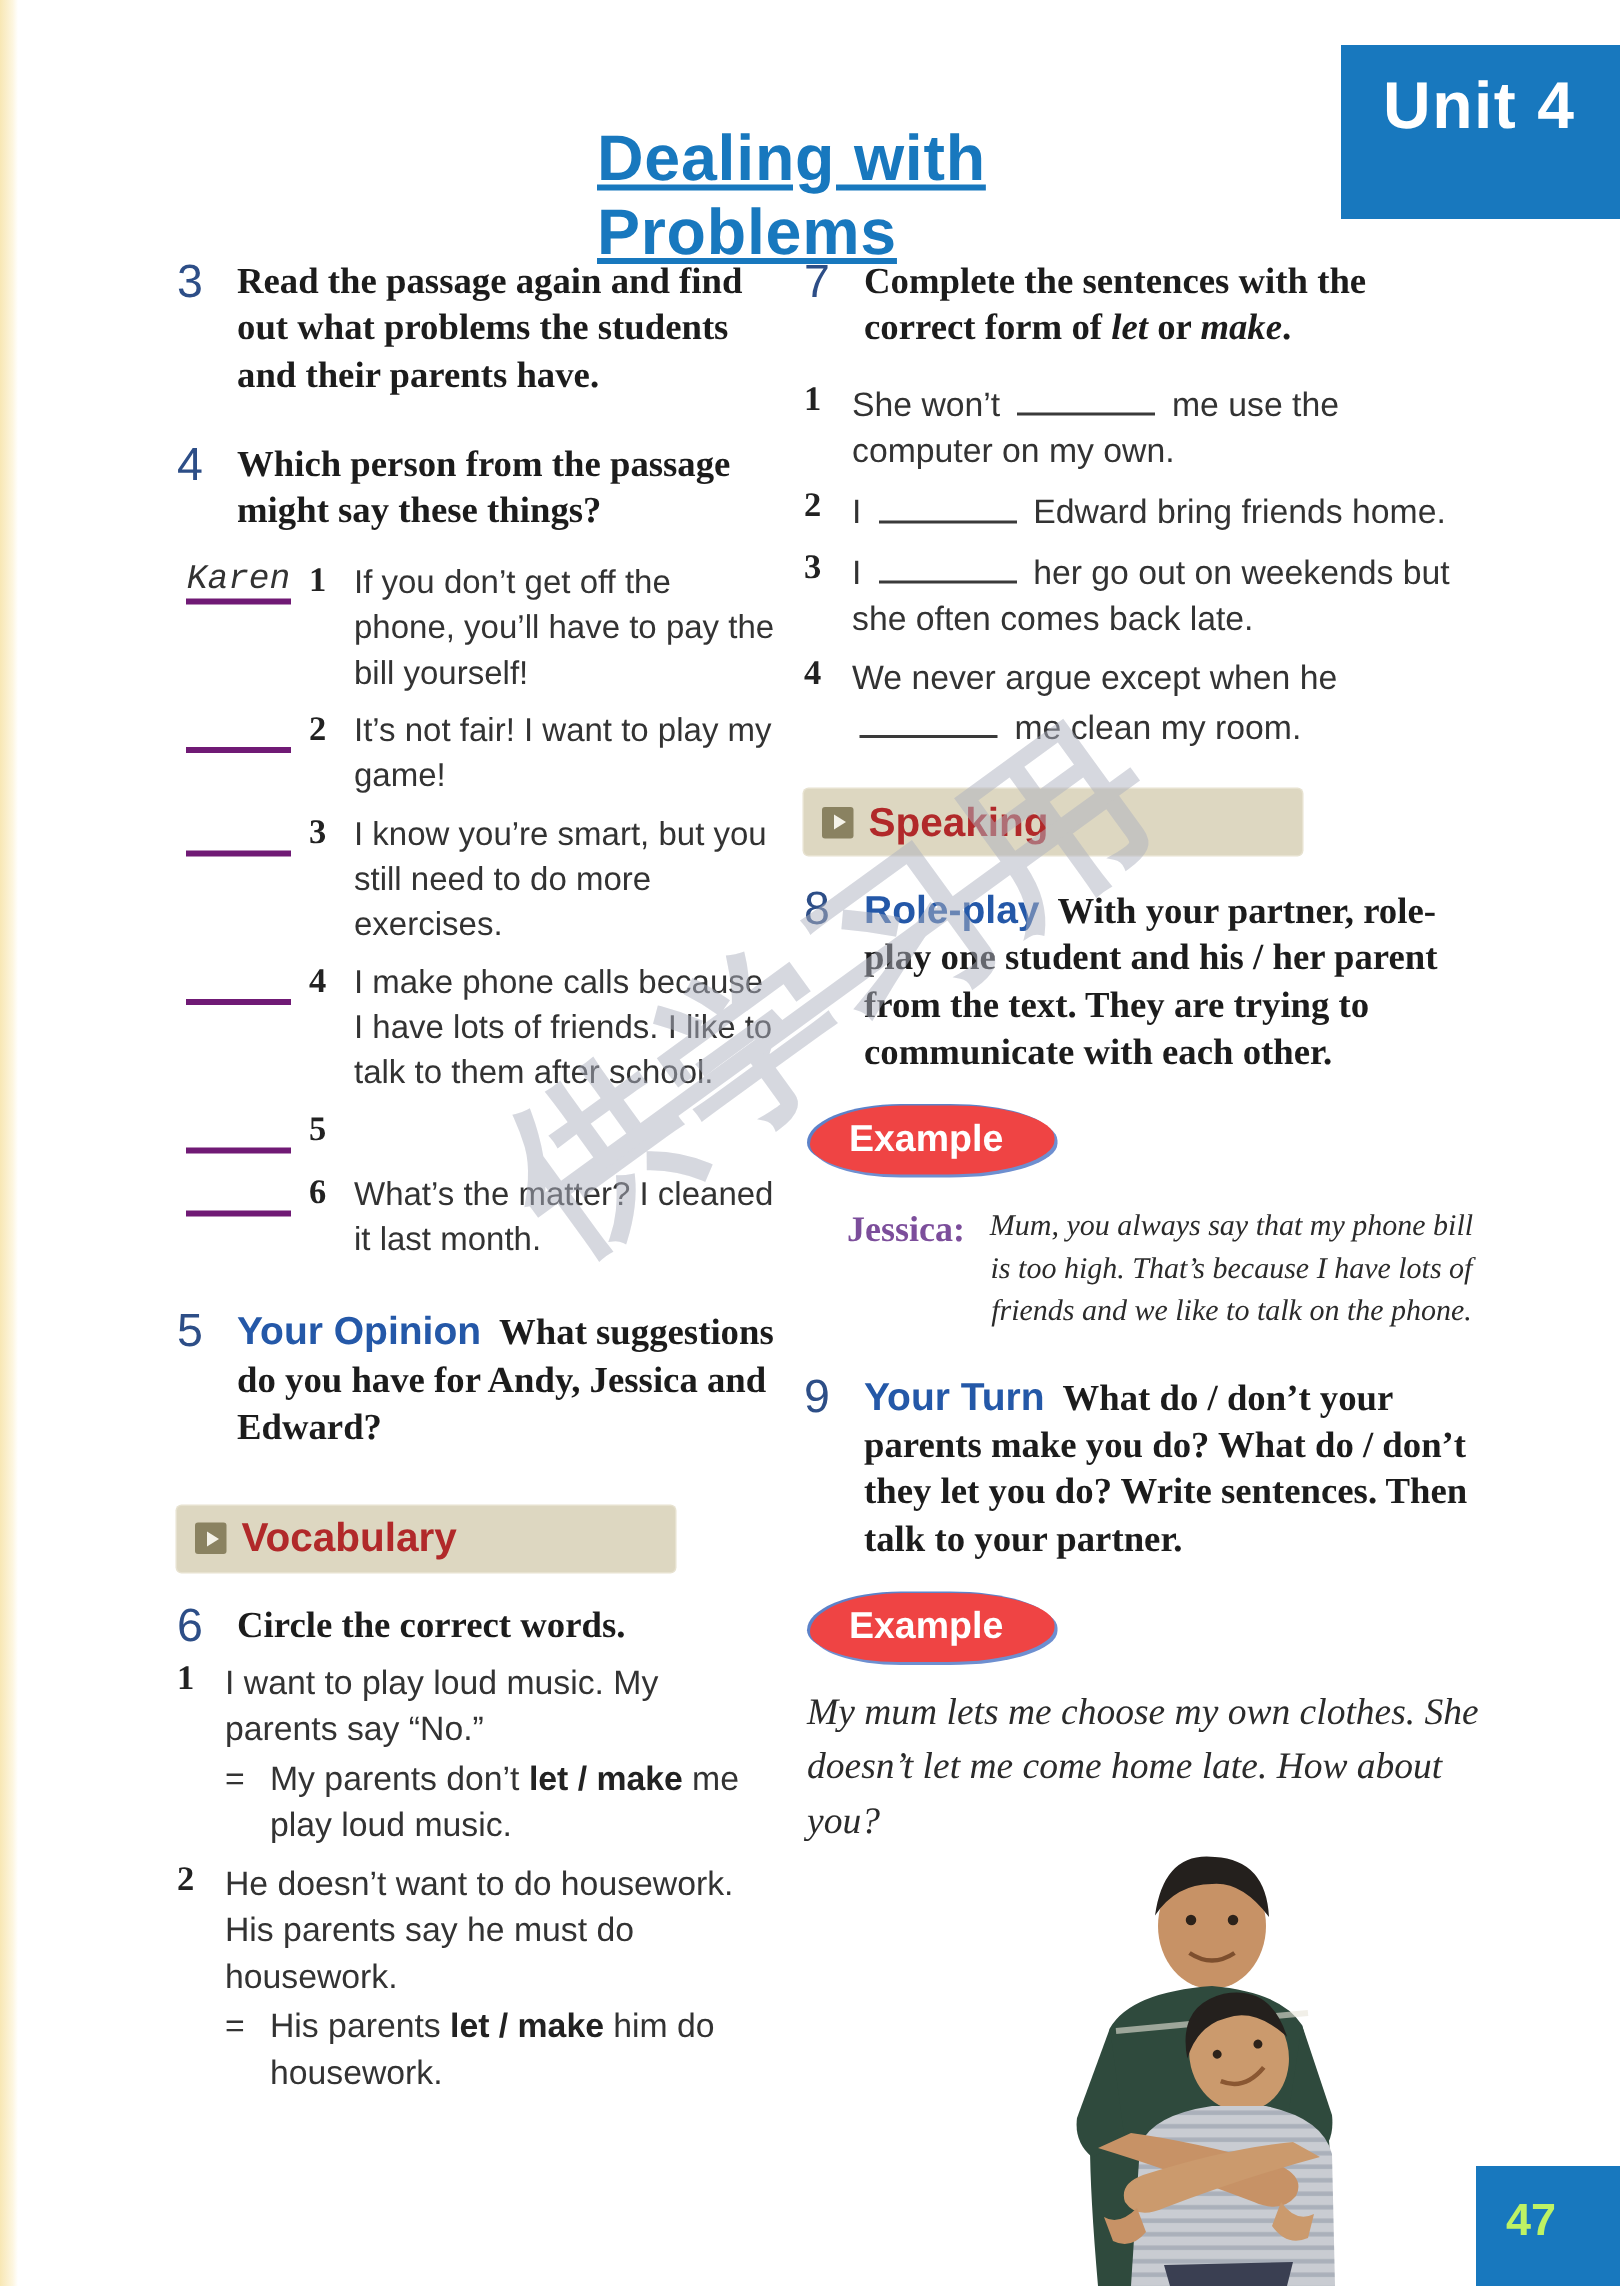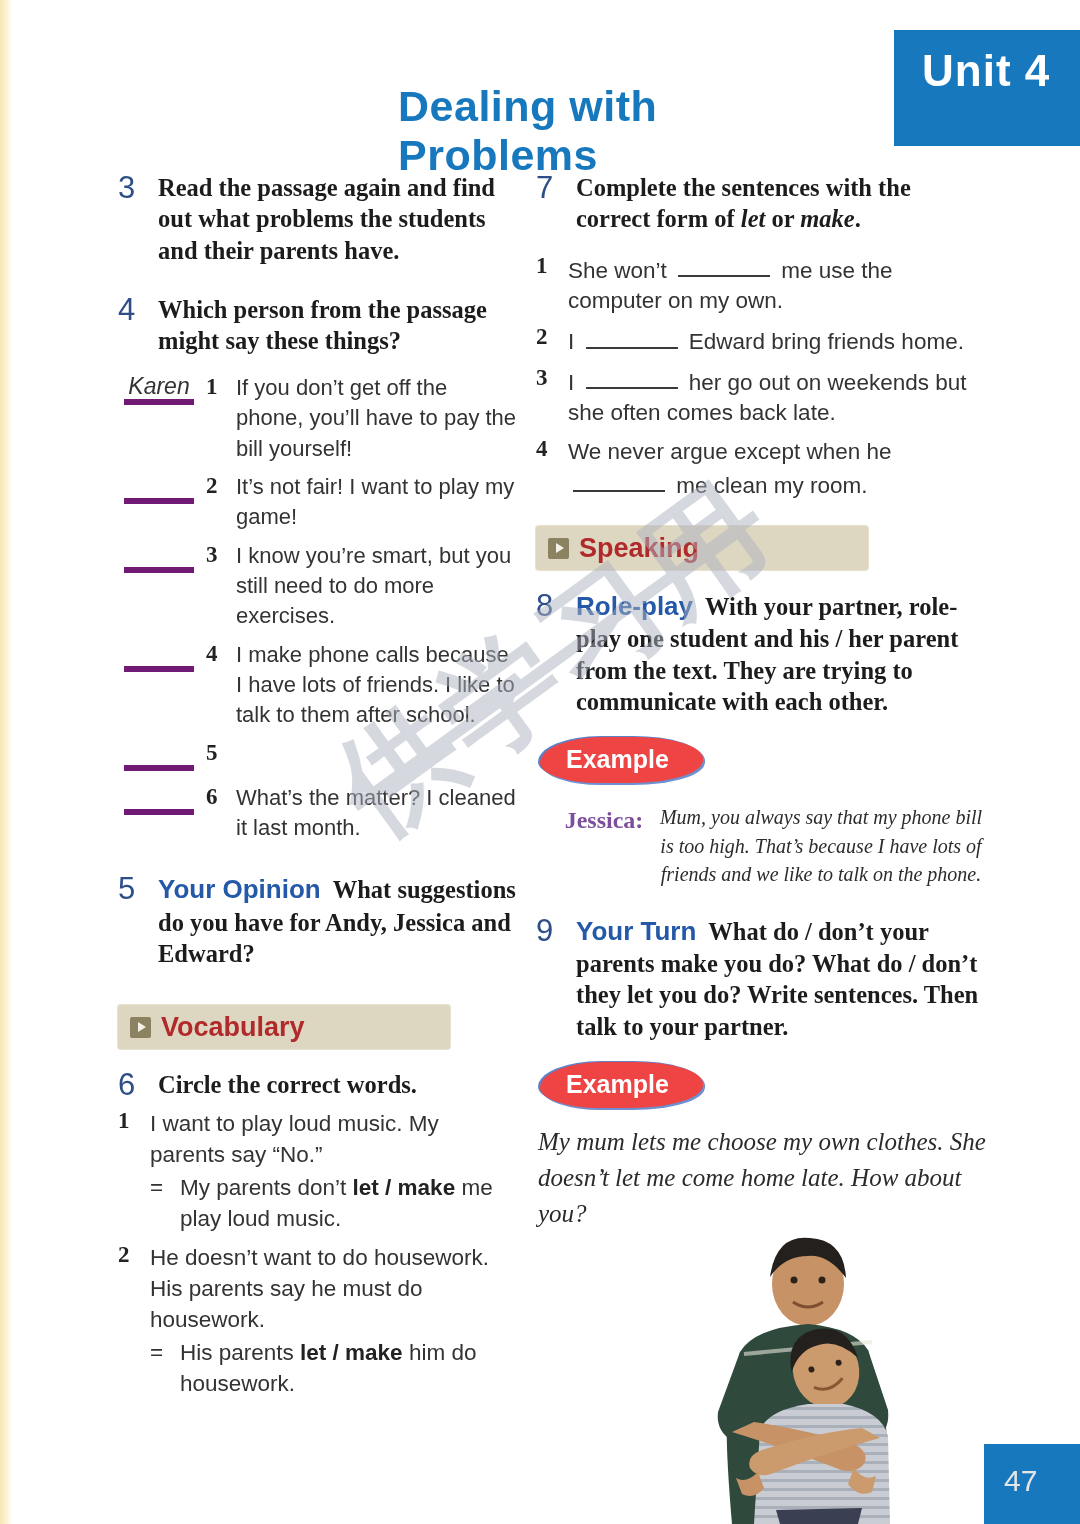--- a/index.html
+++ b/index.html
@@ -5,36 +5,36 @@
   html,body{margin:0;padding:0;}
   body{
     width:1080px;height:1524px;position:relative;background:#ffffff;
     font-family:"Liberation Sans",sans-serif;color:#2e2e2e;overflow:hidden;
   }
   .edge-strip{position:absolute;left:0;top:0;width:12px;height:100%;
     background:linear-gradient(90deg,#f8e7b4,#fdf6e0 70%,#ffffff);}
   
   .unit-box{position:absolute;right:0;top:30px;width:186px;height:116px;background:#1878be;}
   .unit-box .unit-label{color:#ffffff;font-weight:bold;font-size:44px;display:block;margin:16px 0 0 28px;letter-spacing:1px;}
-  .page-title{position:absolute;left:398px;top:82px;width:470px;font-size:43px;font-weight:bold;color:#1878be;letter-spacing:0.5px;}
+  .page-title{position:absolute;left:398px;top:82px;width:470px;font-size:43px;font-weight:bold;color:#1878be;letter-spacing:0.5px;text-decoration:underline;}
   
   .col{position:absolute;top:172px;}
   .col-left{left:118px;width:400px;}
   .col-right{left:536px;width:452px;}
   
   .exercise{display:flex;margin-bottom:28px;}
   .ex-num{flex:0 0 40px;font-size:31px;color:#2d4e87;line-height:1.05;}
   .ex-body{flex:1;}
   .ex-head{font-family:"Liberation Serif",serif;font-weight:bold;font-size:24.5px;color:#1c1c1c;line-height:1.28;}
   .ex-label{font-weight:bold;font-size:26px;color:#2458a8;font-family:"Liberation Sans",sans-serif;margin-right:12px;}
   
   .match-list{margin:6px 0 30px 6px;}
   .match-row{display:flex;margin-bottom:8px;}
-  .match-slot{flex:0 0 70px;border-bottom:6px solid #701a75;margin:0 12px 4px 0;align-self:flex-start;
-    height:26px;text-align:center;font-family:Liberation Sans, sans-serif;font-style:italic;font-size:23px;color:#333;}
+  .match-slot{flex:0 0 70px;border-bottom:4px solid #701a75;margin:0 12px 4px 0;align-self:flex-start;
+    height:26px;text-align:center;font-family:Liberation Mono, monospace;font-style:italic;font-size:23px;color:#333;}
   .match-num{flex:0 0 30px;font-family:"Liberation Serif",serif;font-weight:bold;font-size:23px;color:#222;padding-top:1px;}
   .match-text{flex:1;font-size:22px;line-height:1.38;color:#333;}
   
   .banner{display:flex;align-items:center;background:#ddd7c1;border-radius:3px;
     width:312px;height:44px;padding:0 10px;margin:10px 0 20px 0;box-shadow:0 0 0 1px #e7e2d0;}
   .banner .icon{width:21px;height:21px;background:#8a8261;margin:0 10px 0 2px;display:flex;align-items:center;justify-content:center;border-radius:2px;}
   .banner .icon .tri{width:0;height:0;border-left:8px solid #f4f2e8;border-top:5px solid transparent;border-bottom:5px solid transparent;margin-left:2px;}
   .banner .banner-text{color:#b1292a;font-weight:bold;font-size:27px;}
   
   .sub-item{display:flex;margin-bottom:4px;}
@@ -58,21 +58,21 @@
   
   .example-text{font-family:"Liberation Serif",serif;font-style:italic;font-size:25px;color:#2b2b2b;line-height:1.45;margin:0 0 10px 2px;}
   
   .watermark{position:absolute;left:300px;top:560px;width:560px;pointer-events:none;z-index:6;
     transform:rotate(-36deg);font-size:118px;font-weight:bold;color:#aeb2c0;opacity:0.5;
     letter-spacing:6px;text-decoration:line-through;white-space:nowrap;}
   
   .photo{position:absolute;left:658px;top:1232px;width:288px;height:292px;z-index:2;}
   
   .page-num-box{position:absolute;right:0;bottom:0;width:96px;height:80px;background:#1878be;}
-  .page-num-box span{color:#e5e5e5;font-weight:normal;font-size:30px;display:block;margin:20px 0 0 20px;}
+  .page-num-box span{color:#bef264;font-weight:bold;font-size:30px;display:block;margin:20px 0 0 20px;}
   .it{font-style:italic;}
 </style>
 </head>
 <body>
 
 <div class="edge-strip"></div>
 
 <div class="unit-box">
   <span class="unit-label">Unit 4</span>
 </div>

